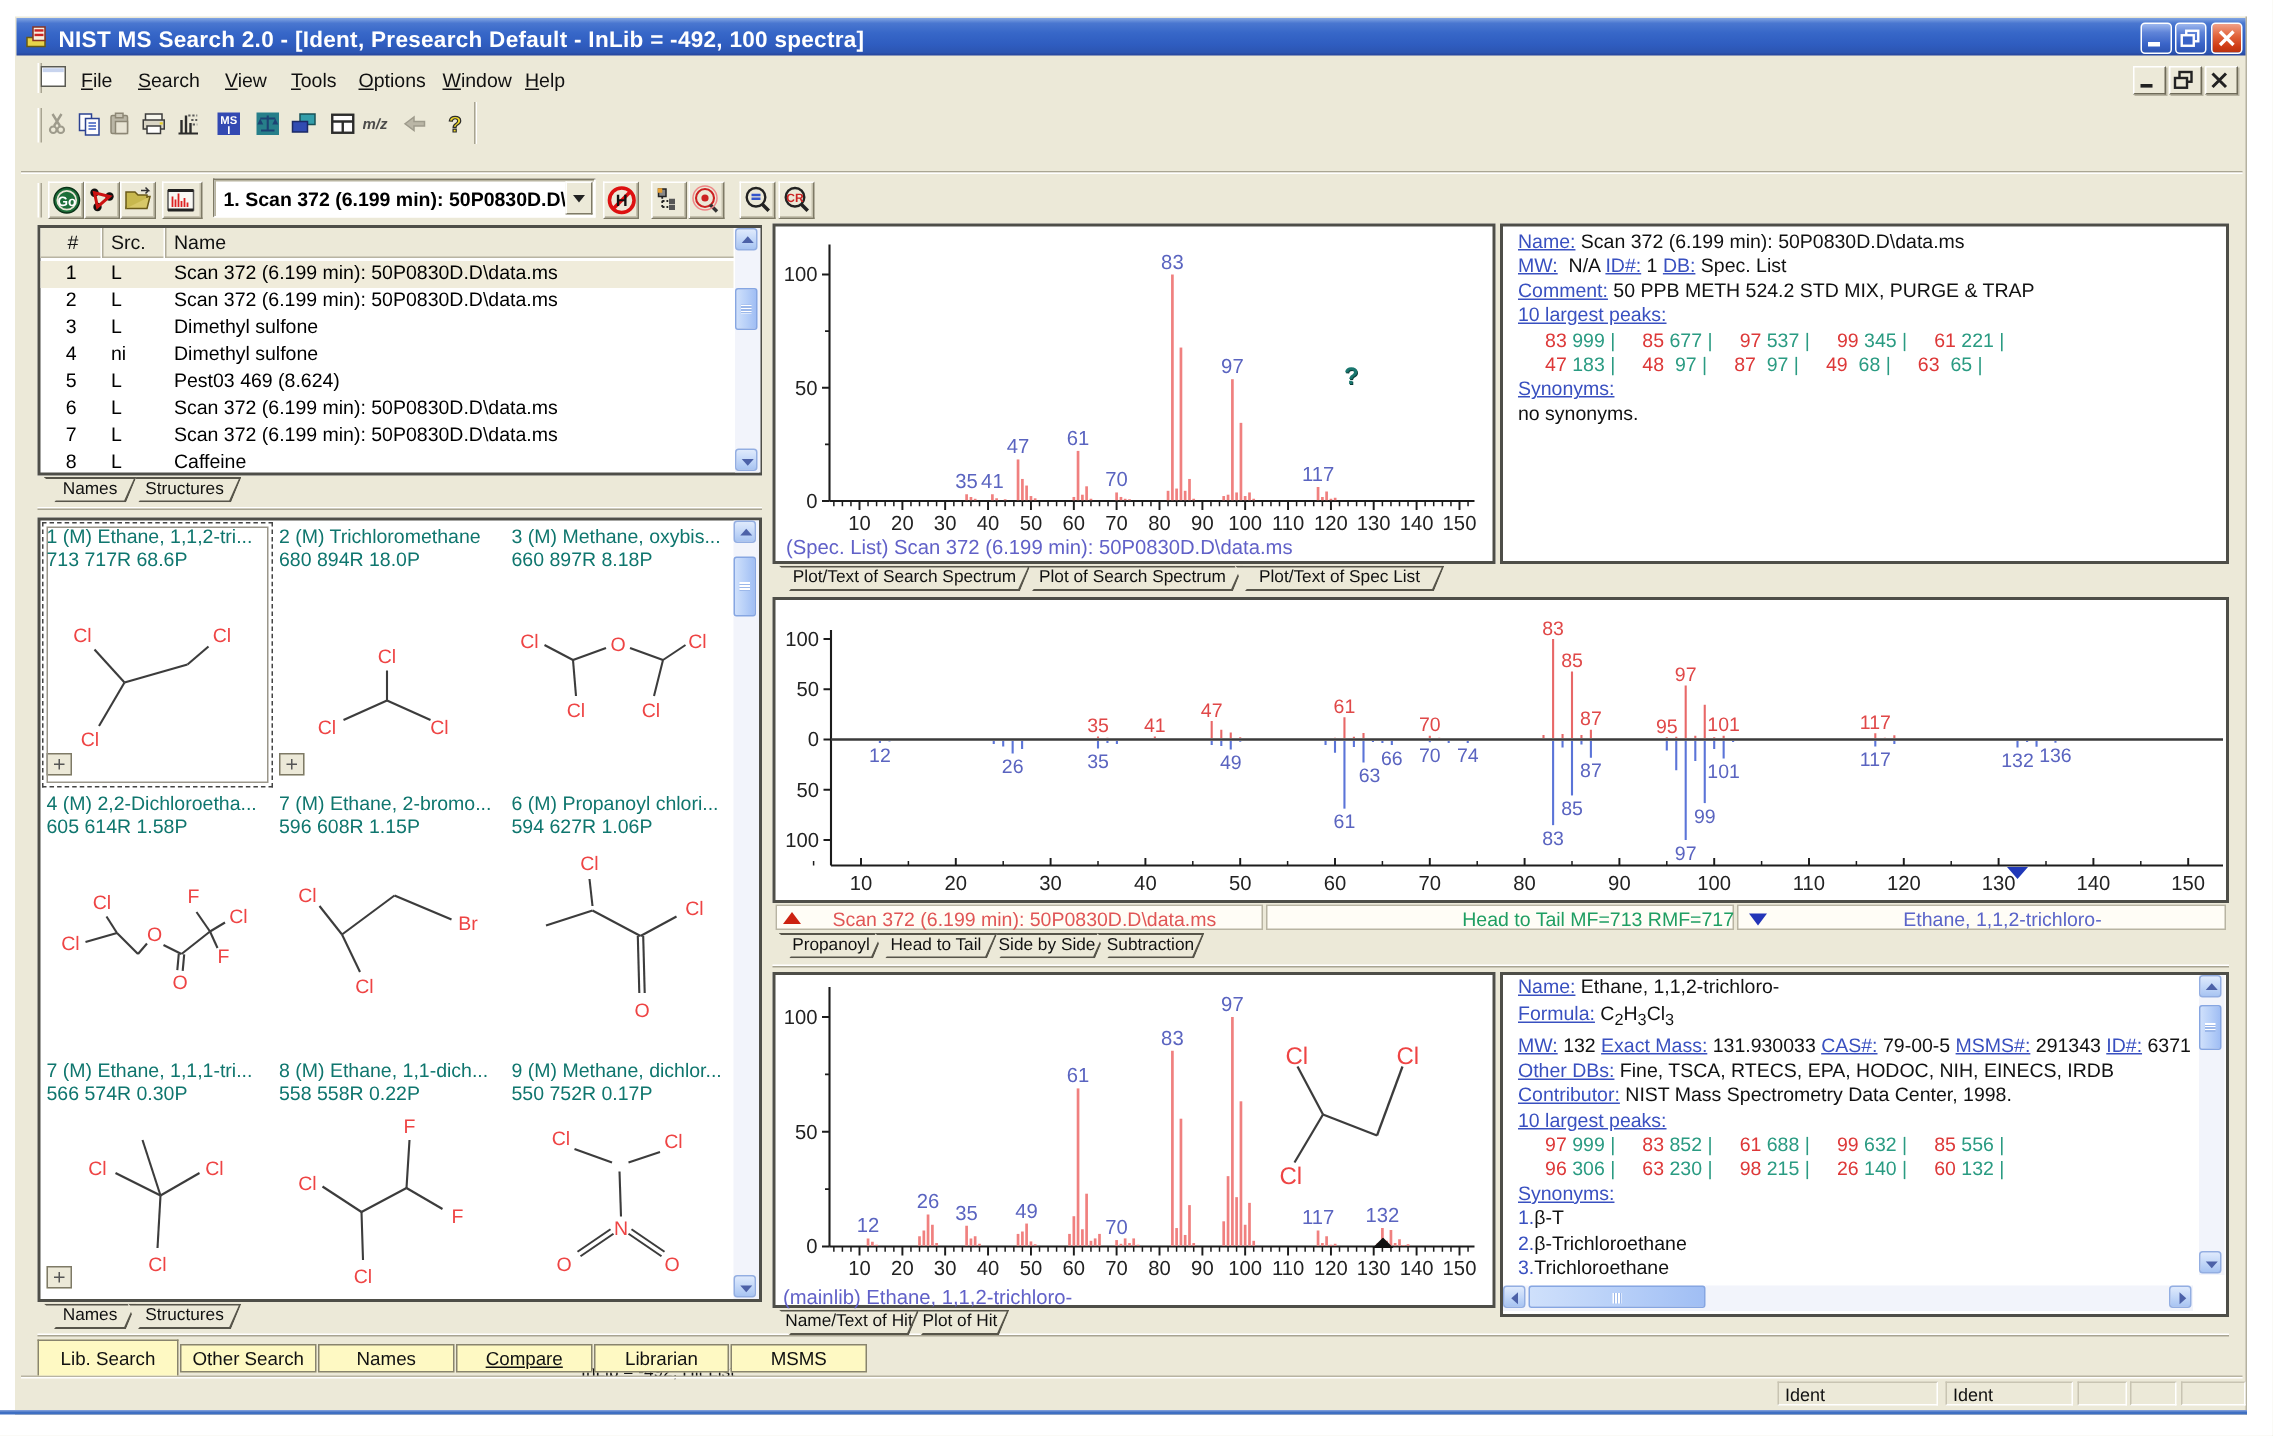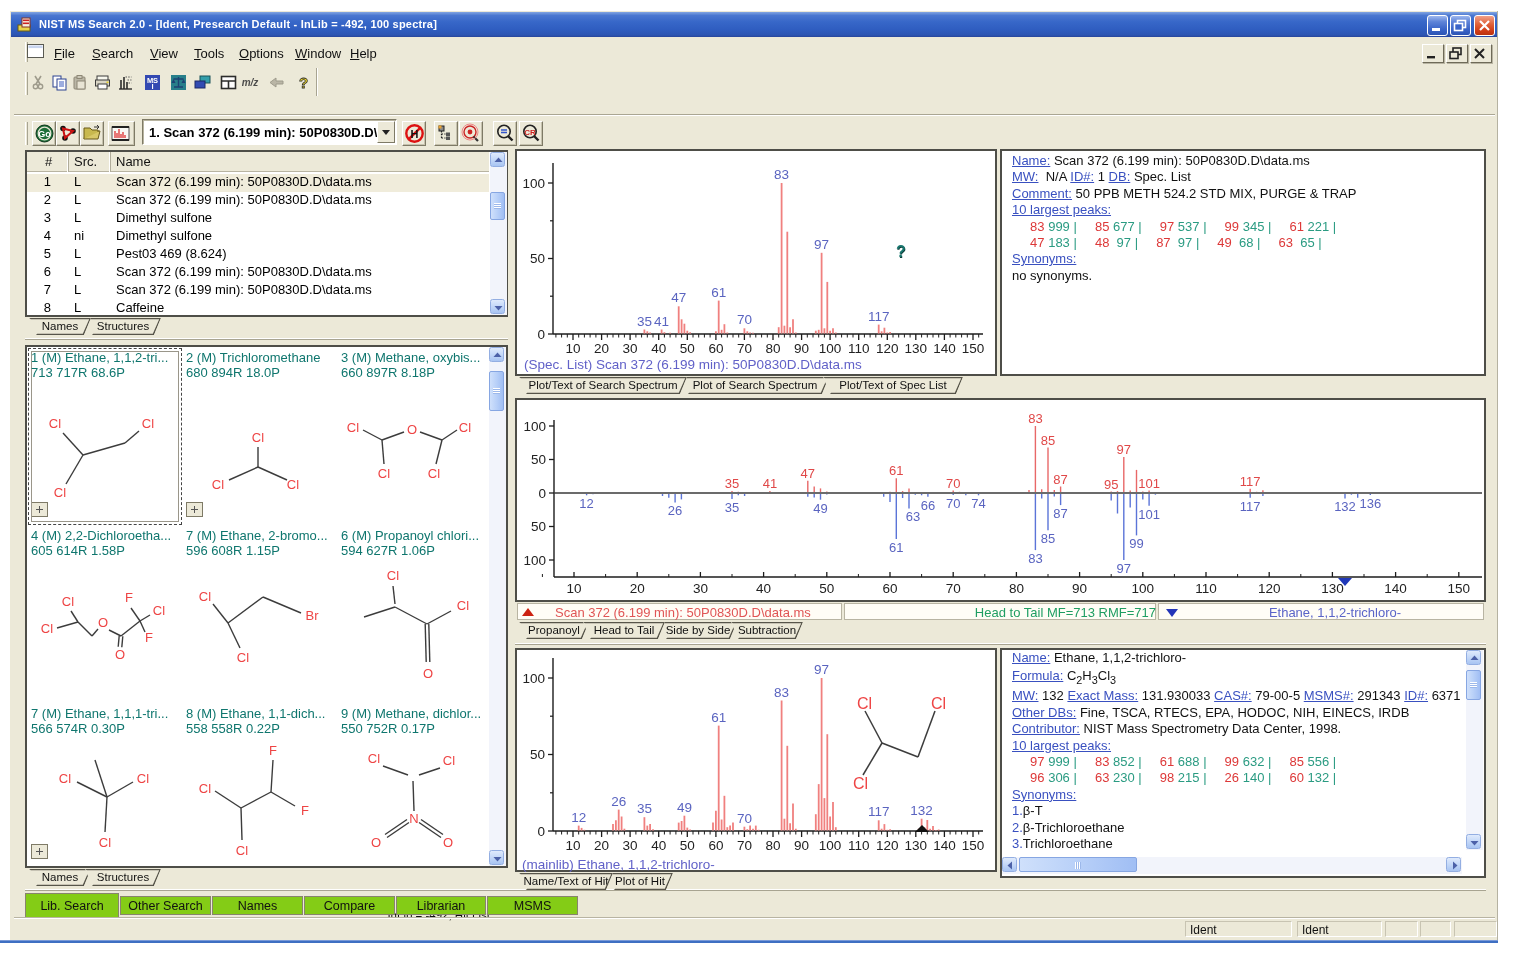--- a/index.html
+++ b/index.html
@@ -1,20 +1,20 @@
 <!DOCTYPE html>
 <html><head><meta charset="utf-8"><title>NIST MS Search</title>
 <style>
 *{margin:0;padding:0;box-sizing:border-box;}
 html,body{width:1515px;height:957px;background:#fff;font-family:"Liberation Sans",sans-serif;overflow:hidden;}
 .abs{position:absolute;}
 #win{position:absolute;left:10px;top:11px;width:1488px;height:932px;background:#ece9d8;border-right:1px solid #b5b2a1;border-bottom:1px solid #b5b2a1;}
 #title{position:absolute;left:11px;top:12px;width:1486px;height:25px;
  background:linear-gradient(180deg,#82a5e2 0%,#4a77d0 14%,#3767c8 40%,#2f5dc0 70%,#2c55b2 92%,#27449a 100%);
- color:#fff;font-weight:bold;font-size:11px;}
+ color:#fff;font-weight:bold;font-size:15px;}
 #title .txt{position:absolute;left:28px;top:6px;letter-spacing:0.2px;}
 .wbtn{position:absolute;top:3px;width:21px;height:21px;border-radius:3px;border:1px solid #fff;
  background:linear-gradient(180deg,#9db7ee 0%,#5f84d8 30%,#3a64c8 70%,#2d55b4 100%);}
 .wbtn.close{background:linear-gradient(180deg,#f1a088 0%,#e2663e 40%,#ce3a14 80%,#b83310 100%);}
 .wbtn svg{position:absolute;left:0;top:0;}
 #menubar{position:absolute;left:11px;top:37px;width:1486px;height:29px;font-size:13px;color:#111;}
 #menubar .grip{position:absolute;left:14px;top:5px;height:20px;width:3px;border-left:1px solid #fff;border-right:1px solid #a8a491;}
 .mitem{position:absolute;top:9px;}
 .mitem u{text-decoration:underline;}
 #toolbar{position:absolute;left:11px;top:66px;width:1486px;height:34px;}
@@ -52,21 +52,21 @@
  background:linear-gradient(#555,#555) 50% 50%/7px 1px no-repeat, linear-gradient(#555,#555) 50% 50%/1px 7px no-repeat;}
 .tabwrap{position:absolute;height:18px;}
 .btab{position:absolute;top:0;height:17px;background:#ece9d8;color:#111;text-align:center;line-height:16px;
  clip-path:polygon(0 0,100% 0,calc(100% - 7px) 100%,7px 100%);white-space:nowrap;}
 .btab::before{content:"";position:absolute;left:0;top:0;width:100%;height:100%;
  clip-path:polygon(0 0,100% 0,calc(100% - 7px) 100%,7px 100%,8.2px calc(100% - 1.3px),calc(100% - 8.2px) calc(100% - 1.3px),calc(100% - 1.8px) 1.3px,1.8px 1.3px);
  background:#57554a;}
 .btab.act{font-weight:normal;}
 .tabrt{position:absolute;top:2px;font-size:11.5px;color:#111;margin-top:38px;}
 .statcell{position:absolute;background:#fffdf6;border:1px solid #b8b4a2;height:17px;font-size:13px;}
-.mtab{position:absolute;background:#84cc16;border:1px solid #88846e;font-size:12.5px;text-align:center;color:#111;}
+.mtab{position:absolute;background:#fef9c3;border:1px solid #88846e;font-size:12.5px;text-align:center;color:#111;}
 .identbox{position:absolute;height:16px;border:1px solid;border-color:#c8c4b2 #fff #fff #c8c4b2;font-size:12px;color:#111;padding:1px 0 0 4px;}
 </style></head>
 <body>
 <div id="win"></div>
 <div id="title">
 <svg width="18" height="18" style="position:absolute;left:5px;top:4px">
  <rect x="2" y="9" width="12" height="6" fill="#e8d44a" stroke="#6a5a10" stroke-width="1"></rect>
  <rect x="6" y="2" width="8" height="9" fill="#f5f0e0" stroke="#883322" stroke-width="1"></rect>
  <rect x="7" y="3.5" width="6" height="1.6" fill="#cc2222"></rect>
       <rect x="7" y="6.5" width="6" height="1.6" fill="#cc2222"></rect>
@@ -1082,21 +1082,21 @@
 <div class="sbtn" style="left:444px;top:0;"><svg width="15" height="15">
         <path d="M10.5 7.5 L6 3.5 L6 11.5 Z" fill="#4c61a8"></path>
       </svg></div>
 <div class="sthumb h" style="left:17px;top:0;width:118px;height:15px;">
       <i></i>
     </div>
 </div>
 <div class="mtab" style="left:25px;top:893px;width:94px;height:24px;line-height:24px;border-bottom:none;z-index:3;">Lib. Search</div>
 <div class="mtab" style="left:120px;top:896px;width:91px;height:19px;line-height:18px;">Other Search</div>
 <div class="mtab" style="left:212px;top:896px;width:91px;height:19px;line-height:18px;">Names</div>
-<div class="mtab" style="left:304px;top:896px;width:91px;height:19px;line-height:18px;">Compare</div>
+<div class="mtab" style="left:304px;top:896px;width:91px;height:19px;line-height:18px;text-decoration:underline;">Compare</div>
 <div class="mtab" style="left:396px;top:896px;width:90px;height:19px;line-height:18px;">Librarian</div>
 <div class="mtab" style="left:487px;top:896px;width:91px;height:19px;line-height:18px;">MSMS</div>
 <div class="abs" style="left:0px;top:907px;width:1486px;height:2px;"></div>
 <div class="abs" style="left:14px;top:917px;width:1481px;height:2px;border-top:1px solid #b8b4a2;border-bottom:1px solid #fff;"></div>
 <div class="identbox" style="left:1185px;top:921px;width:107px;">Ident</div>
 <div class="identbox" style="left:1297px;top:921px;width:85px;">Ident</div>
 <div class="identbox" style="left:1385px;top:921px;width:33px;"></div>
 <div class="identbox" style="left:1420px;top:921px;width:31px;"></div>
 <div class="identbox" style="left:1454px;top:921px;width:43px;"></div>
 <div class="abs" style="left:0;top:940px;width:1498px;height:3px;background:#3e6fc2;border-top:1px solid #7a9ad8;"></div>

